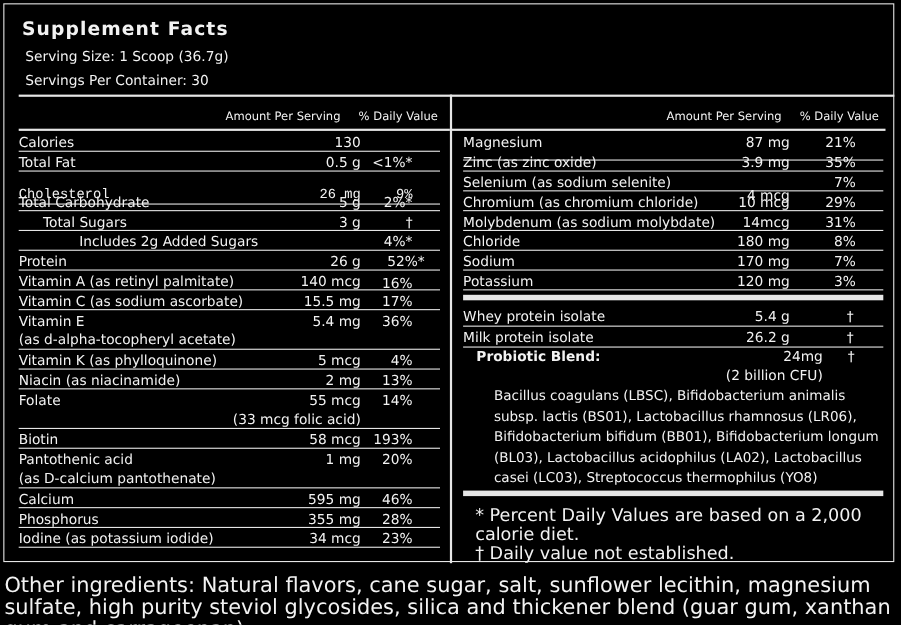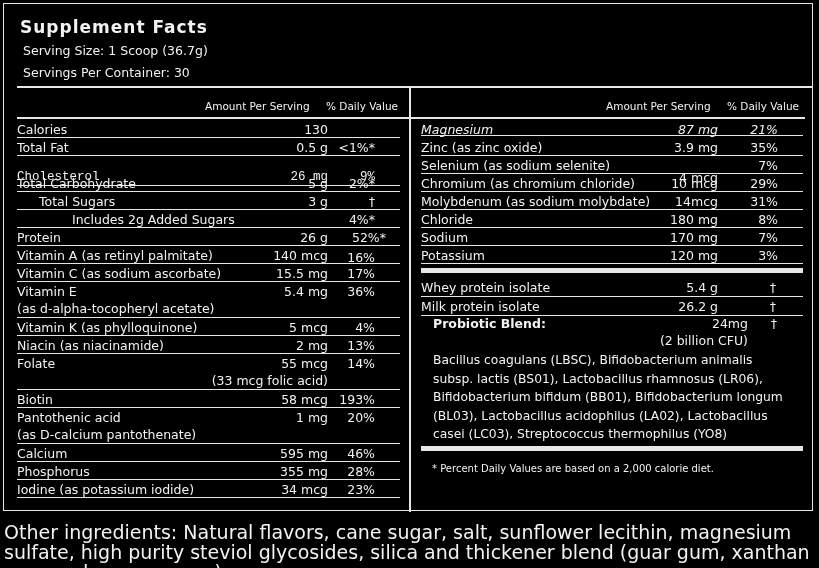--- a/index.html
+++ b/index.html
@@ -9,22 +9,22 @@
   .title { position:absolute; left:20px; top:17px; font-size:17px; font-weight:bold; letter-spacing:1px; }
   .meta { position:absolute; left:23px; font-size:12.5px; }
   .hline { position:absolute; background:#e6e6e6; }
   .vline { position:absolute; background:#e6e6e6; width:1.5px; }
   .colhdr { position:absolute; font-size:10.5px; }
   .row { position:absolute; font-size:12.5px; border-bottom:1px solid #e6e6e6; box-sizing:border-box; }
   .row .n { position:absolute; left:0; white-space:nowrap; }
   .row .a { position:absolute; text-align:right; white-space:nowrap; }
   .row .d { position:absolute; white-space:nowrap; }
   .row .sub { position:absolute; white-space:nowrap; }
-  .blend { position:absolute; left:433px; top:351px; width:360px; font-size:12.3px; line-height:18.5px; }
-  .foot { position:absolute; left:432px; top:460px; font-size:10px; line-height:17px; }
+  .blend { position:absolute; left:449px; top:351px; width:360px; font-size:12.3px; line-height:18.5px; }
+  .foot { position:absolute; left:432px; top:460px; font-size:16px; line-height:17px; }
   .other { position:absolute; left:4px; top:522px; width:810px; font-size:19px; line-height:20px; }
 </style>
 </head>
 <body>
 
 <div class="panel"></div>
 <div class="title">Supplement Facts</div>
 <div class="meta" style="top:43px">Serving Size: 1 Scoop (36.7g)</div>
 <div class="meta" style="top:65px">Servings Per Container: 30</div>
 
@@ -128,21 +128,21 @@
       <span class="a" style="right:72px; top:2px;">355 mg</span>
       <span class="d" style="right:25px; top:2px;">28%</span>
     </div>
     <div class="row" style="left: 17px; top: 480px; width: 383px; height: 18px;">
       <span class="n" style="left:0px; top:2px;">Iodine (as potassium iodide)</span>
       <span class="a" style="right:72px; top:2px;">34 mcg</span>
       <span class="d" style="right:25px; top:2px;">23%</span>
     </div>
   </div>
 <div id="right-rows">
-    <div class="row" style="left: 421px; top: 120px; width: 382px; height: 16px; font-style: italic;">
+    <div class="row" style="left: 421px; top: 120px; width: 382px; height: 26px;">
       <span class="n" style="left:0px; top:2px;">Magnesium</span>
       <span class="a" style="right:85px; top:2px;">87 mg</span>
       <span class="d" style="right:25px; top:2px;">21%</span>
     </div>
     <div class="row" style="left: 421px; top: 138px; width: 382px; height: 18px;">
       <span class="n" style="left:0px; top:2px;">Zinc (as zinc oxide)</span>
       <span class="a" style="right:85px; top:2px;">3.9 mg</span>
       <span class="d" style="right:25px; top:2px;">35%</span>
     </div>
     <div class="row" style="left: 421px; top: 156px; width: 382px; height: 18px;">
@@ -195,15 +195,16 @@
   <span class="n" style="font-weight:bold; top:0;">Probiotic Blend:</span>
   <span class="a" style="right:55px; top:0;">24mg</span>
   <span class="d" style="right:26px; top:0;">†</span>
   <span class="a" style="right:55px; top:17px;">(2 billion CFU)</span>
 </div>
 <div class="blend">Bacillus coagulans (LBSC), Bifidobacterium animalis subsp. lactis (BS01), Lactobacillus rhamnosus (LR06), Bifidobacterium bifidum (BB01), Bifidobacterium longum (BL03), Lactobacillus acidophilus (LA02), Lactobacillus casei (LC03), Streptococcus thermophilus (YO8)</div>
 
 <div class="hline" style="left:421px; top:446px; width:382px; height:5px;"></div>
 <div class="foot">
   <div>* Percent Daily Values are based on a 2,000 calorie diet.</div>
+  <div>† Daily value not established.</div>
 </div>
 
 <div class="other">Other ingredients: Natural flavors, cane sugar, salt, sunflower lecithin, magnesium sulfate, high purity steviol glycosides, silica and thickener blend (guar gum, xanthan gum and carrageenan).</div>
 
 </body></html>

